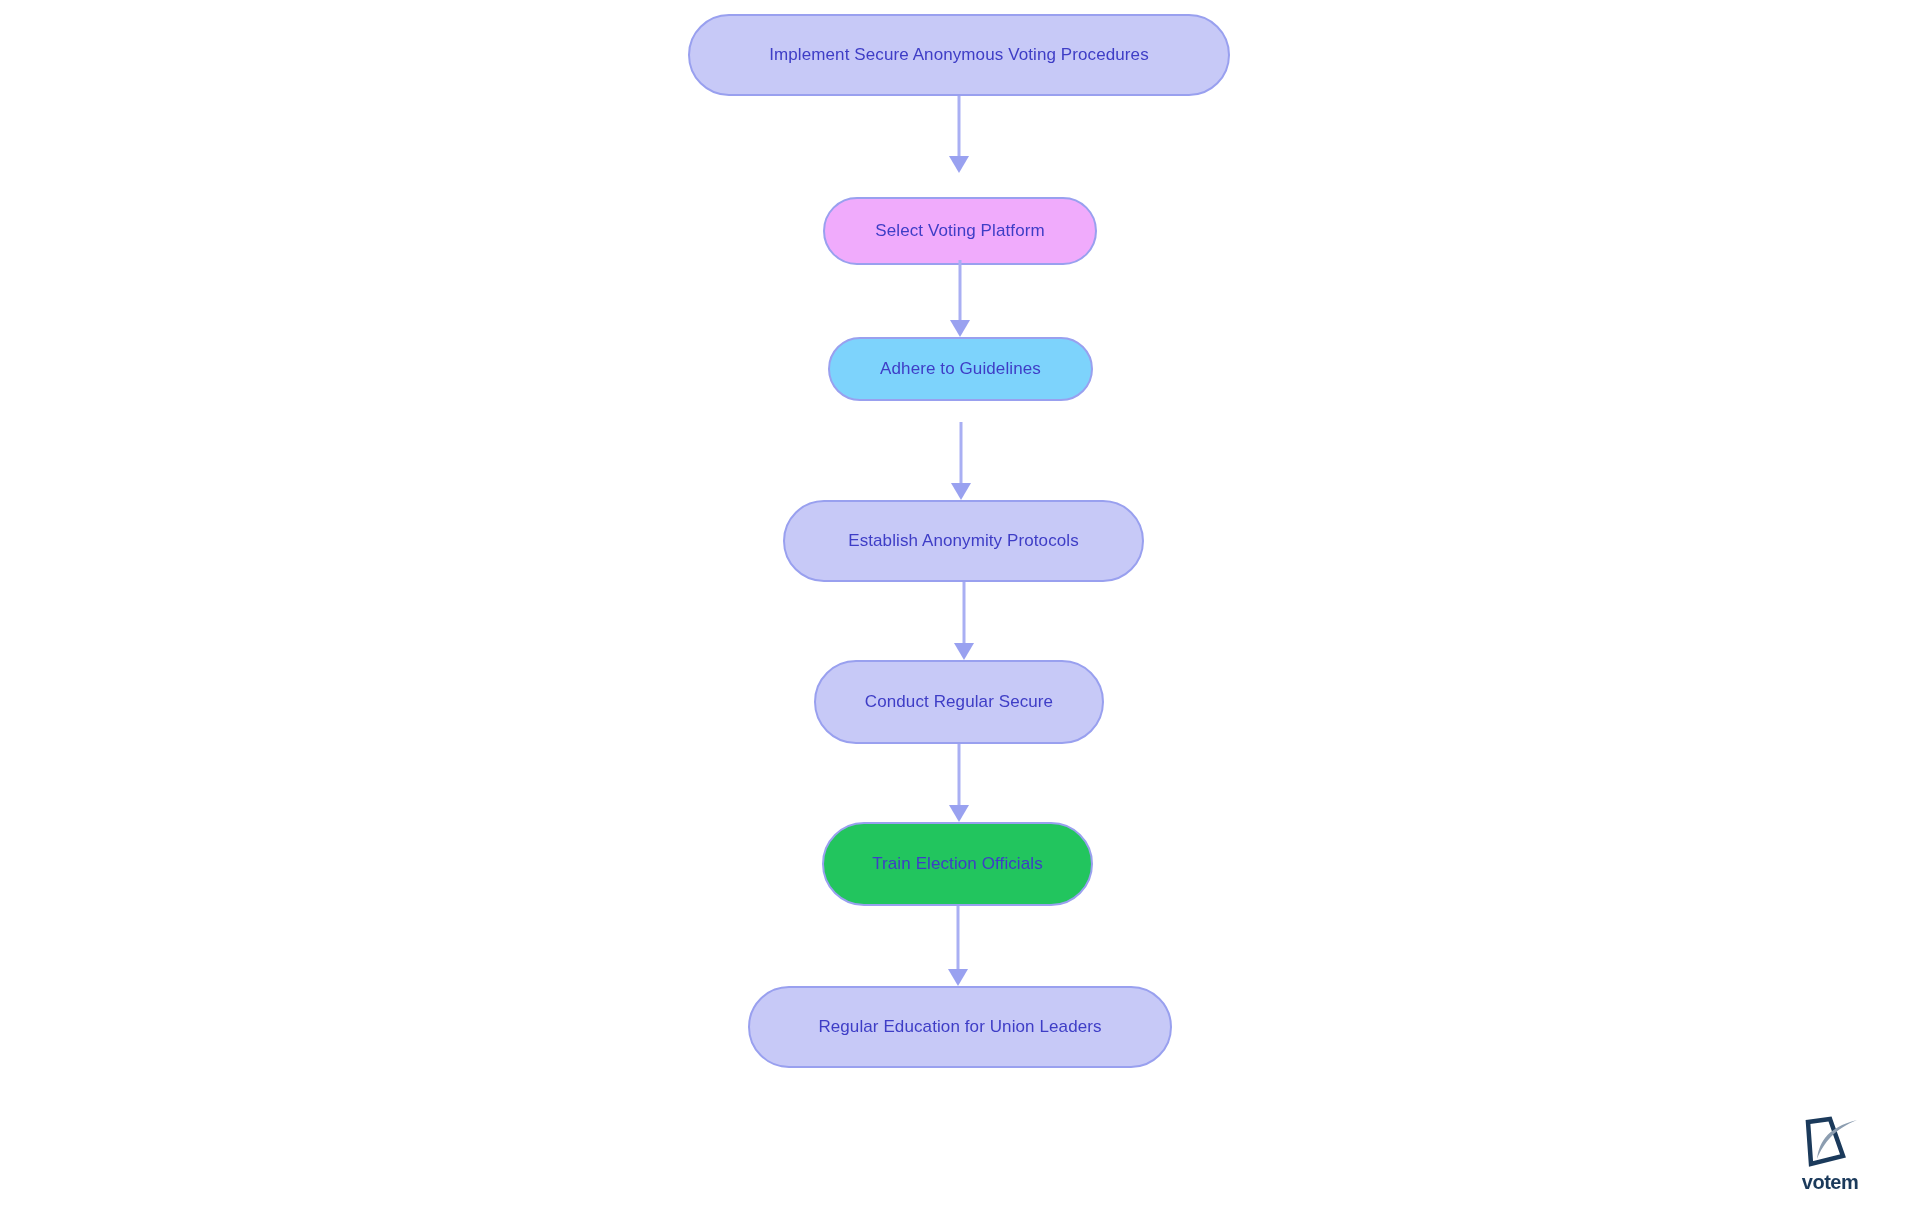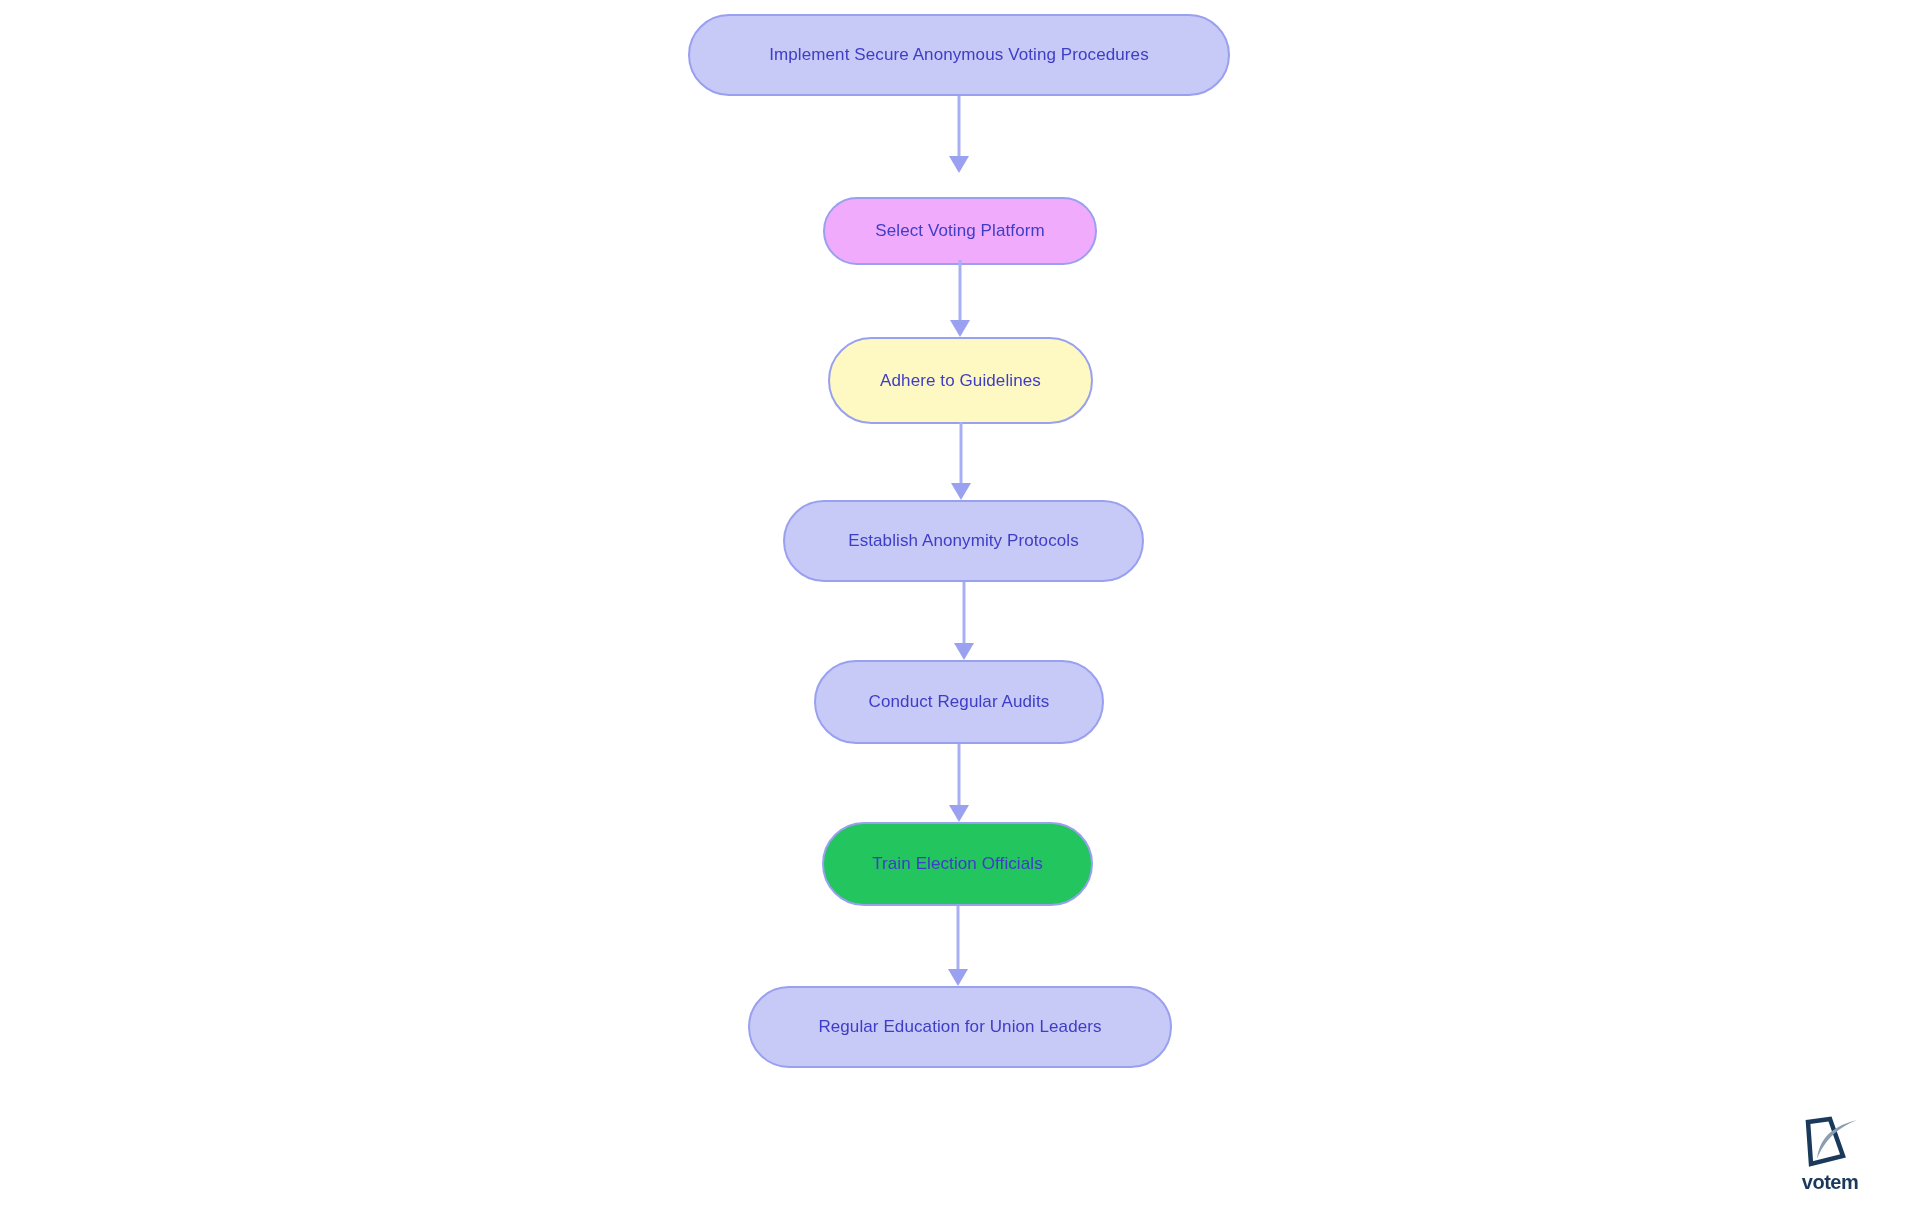--- a/index.html
+++ b/index.html
@@ -71,23 +71,23 @@
   }
 </style>
 </head>
 <body>
 
 <div id="canvas" style="background: rgb(255, 255, 255);">
 
   <div id="nodes-layer">
       <div class="flow-node" style="left: 688px; top: 14px; width: 542px; height: 82px; background: rgb(199, 201, 247); border-color: rgb(153, 160, 239); color: rgb(62, 61, 198);">Implement Secure Anonymous Voting Procedures</div>
       <div class="flow-node" style="left: 823px; top: 173px; width: 274px; height: 68px; background: #f0abfc; border-color: rgb(153, 160, 239); color: rgb(62, 61, 198); margin-top: 24px;">Select Voting Platform</div>
-      <div class="flow-node" style="left: 828px; top: 337px; width: 265px; height: 87px; background: #fef9c3; border-color: rgb(153, 160, 239); color: rgb(62, 61, 198);">Adhere to Guidelines</div>
+      <div class="flow-node" style="left: 828px; top: 337px; width: 265px; height: 64px; background: #7dd3fc; border-color: rgb(153, 160, 239); color: rgb(62, 61, 198);">Adhere to Guidelines</div>
       <div class="flow-node" style="left: 783px; top: 500px; width: 361px; height: 82px; background: rgb(199, 201, 247); border-color: rgb(153, 160, 239); color: rgb(62, 61, 198);">Establish Anonymity Protocols</div>
-      <div class="flow-node" style="left: 814px; top: 660px; width: 290px; height: 84px; background: rgb(199, 201, 247); border-color: rgb(153, 160, 239); color: rgb(62, 61, 198);">Conduct Regular Audits</div>
+      <div class="flow-node" style="left: 814px; top: 660px; width: 290px; height: 84px; background: rgb(199, 201, 247); border-color: rgb(153, 160, 239); color: rgb(62, 61, 198);">Conduct Regular Secure</div>
       <div class="flow-node" style="left: 822px; top: 822px; width: 271px; height: 84px; background: #22c55e; border-color: rgb(153, 160, 239); color: rgb(62, 61, 198);">Train Election Officials</div>
       <div class="flow-node" style="left: 748px; top: 986px; width: 424px; height: 82px; background: rgb(199, 201, 247); border-color: rgb(153, 160, 239); color: rgb(62, 61, 198);">Regular Education for Union Leaders</div>
     </div>
   <div id="arrows-layer">
       <div class="flow-arrow" style="left: 948px; top: 96px; width: 22px; height: 77px;">
         <div class="shaft" style="height: 63px; background: rgb(169, 175, 243);"></div>
         <div class="head" style="border-top-color: rgb(153, 161, 240);"></div>
       </div>
       <div class="flow-arrow" style="left: 949px; top: 260px; width: 22px; height: 77px;">
         <div class="shaft" style="height: 63px; background: rgb(169, 175, 243);"></div>

